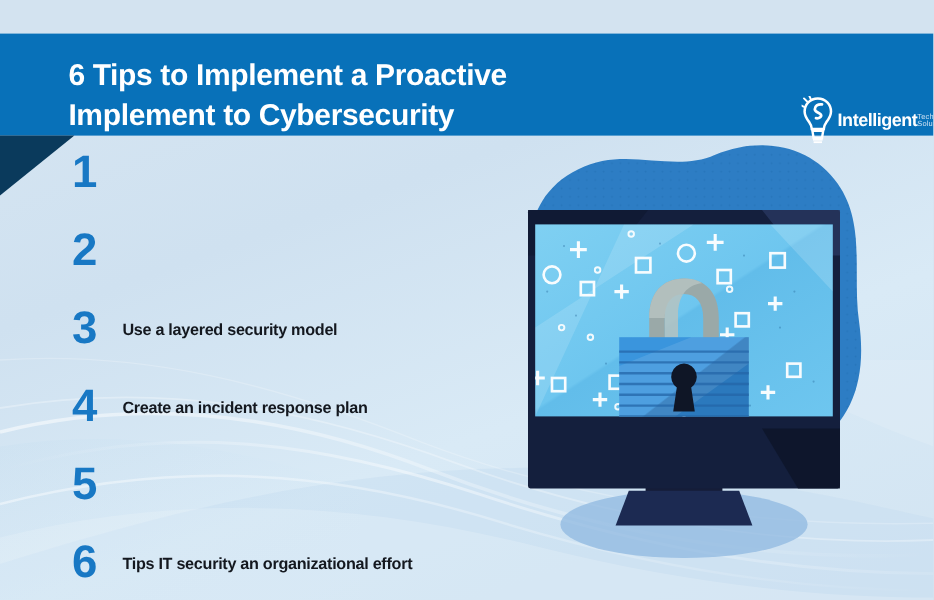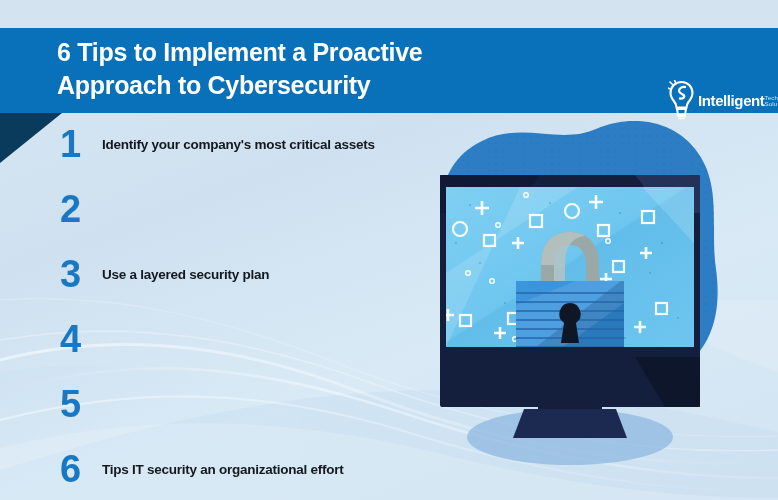--- a/index.html
+++ b/index.html
@@ -24,21 +24,21 @@
     position:absolute;left:0;top:0;width:778px;height:28px;
     background:#d3e3f0;
   }
 
   
   .header{
     position:absolute;left:0;top:28px;width:778px;height:85px;
     background:#0871b9;
   }
   .header-title{
-    position:absolute;left:57px;top:8px;
+    position:absolute;left:57px;top:19px;
     width:520px;
     color:#ffffff;
     font-size:25px;
     font-weight:bold;
     line-height:33px;
     letter-spacing:-0.3px;
     font-family:"Liberation Sans", sans-serif;
   }
 
   
@@ -129,21 +129,21 @@
     <path d="M0,448 C150,410 300,418 450,456 C570,486 680,498 778,498 L778,500 L0,500 Z" fill="#ffffff" opacity="0.18"></path>
     <path d="M0,372 C100,356 200,372 300,406 L300,500 L0,500 Z" fill="url(#wg3)" opacity="0.22"></path>
     <path d="M600,300 C660,320 720,352 778,372 L778,300 Z" fill="#ffffff" opacity="0.12"></path>
   </svg>
 
   <div class="top-strip"></div>
 
   <div class="header">
     <div class="header-title">
       <div>6 Tips to Implement a Proactive</div>
-      <div>Approach to Cybersecurity</div>
+      <div>Implement to Cybersecurity</div>
     </div>
 
     <div class="logo">
       <svg class="logo-mark" viewBox="0 0 54 80">
         <path d="M27 4 C14 4 5 14 5 26 C5 34 9 39 13 44 C16 48 17 51 17 55 L37 55 C37 51 38 48 41 44 C45 39 49 34 49 26 C49 14 40 4 27 4 Z" fill="none" stroke="#ffffff" stroke-width="4.2"></path>
         <path d="M18 58 L36 58 L34 70 L20 70 Z" fill="none" stroke="#ffffff" stroke-width="4"></path>
         <rect x="19" y="71" width="16" height="3.4" fill="#ffffff"></rect>
         <rect x="20" y="75.5" width="14" height="3" fill="#ffffff"></rect>
         <path d="M34 14 C27 13 22 17 22 22 C22 27 30 28 32 31 C34 34 30 38 24 37" fill="none" stroke="#ffffff" stroke-width="4.6" stroke-linecap="round"></path>
         <path d="M10 10 L4 4 M16 7 L13 0 M4 18 L0 16" stroke="#ffffff" stroke-width="3.2" stroke-linecap="round"></path>
@@ -276,34 +276,34 @@
           <path d="M160 190 a11 11 0 0 1 6 20 l3 20 l-18 0 l3 -20 a11 11 0 0 1 6 -20 Z" fill="#0f1626"></path>
         </g>
       </g>
     </svg>
   </div>
 
   <div class="tips">
 
     <div class="tip-row" style="top:8px;">
       <span class="tip-num">1</span>
-      <span class="tip-label">Identify your company's most critical assets</span>
     </div>
 
     <div class="tip-row" style="top:73px;">
       <span class="tip-num">2</span>
     </div>
 
     <div class="tip-row" style="top:138px;">
       <span class="tip-num">3</span>
-      <span class="tip-label">Use a layered security plan</span>
+      <span class="tip-label">Use a layered security model</span>
     </div>
 
     <div class="tip-row" style="top:203px;">
       <span class="tip-num">4</span>
+      <span class="tip-label">Create an incident response plan</span>
     </div>
 
     <div class="tip-row" style="top:268px;">
       <span class="tip-num">5</span>
     </div>
 
     <div class="tip-row" style="top:333px;">
       <span class="tip-num">6</span>
       <span class="tip-label">Tips IT security an organizational effort</span>
     </div>

